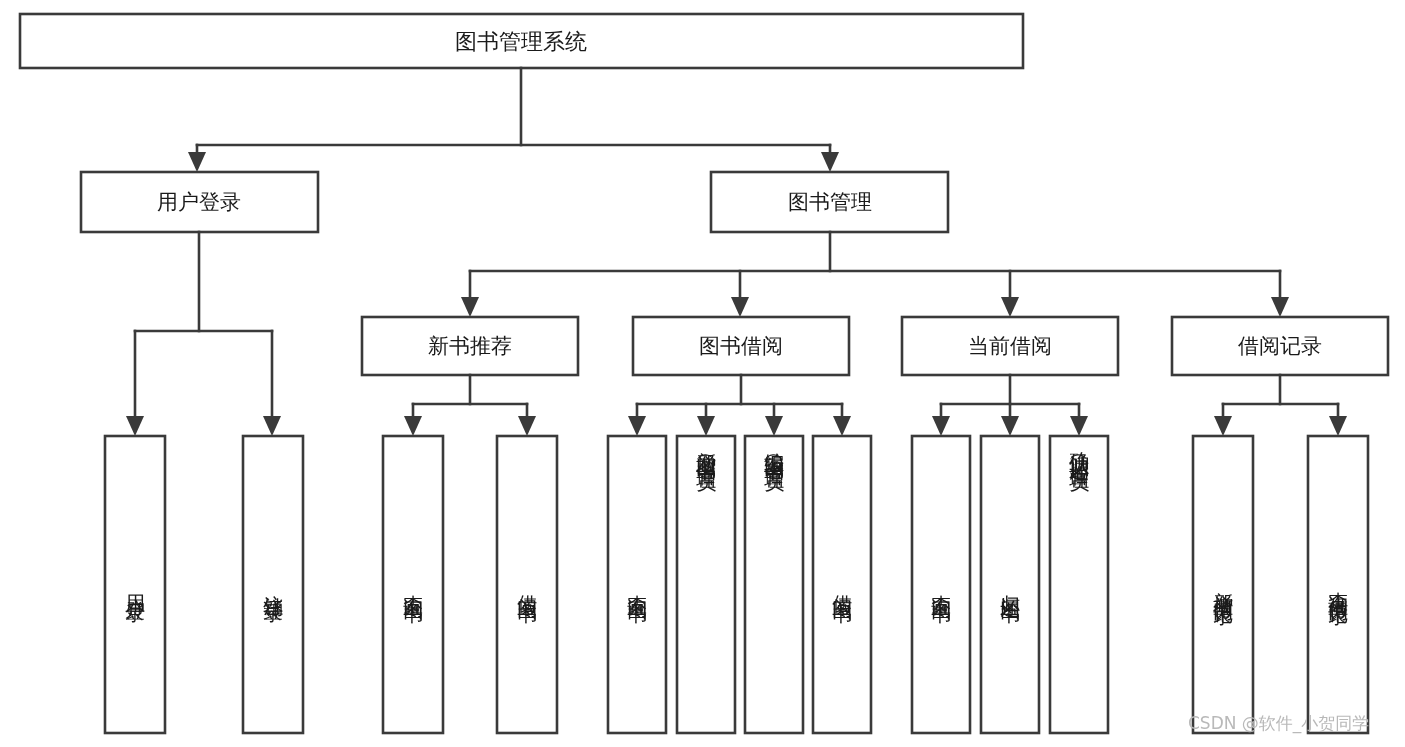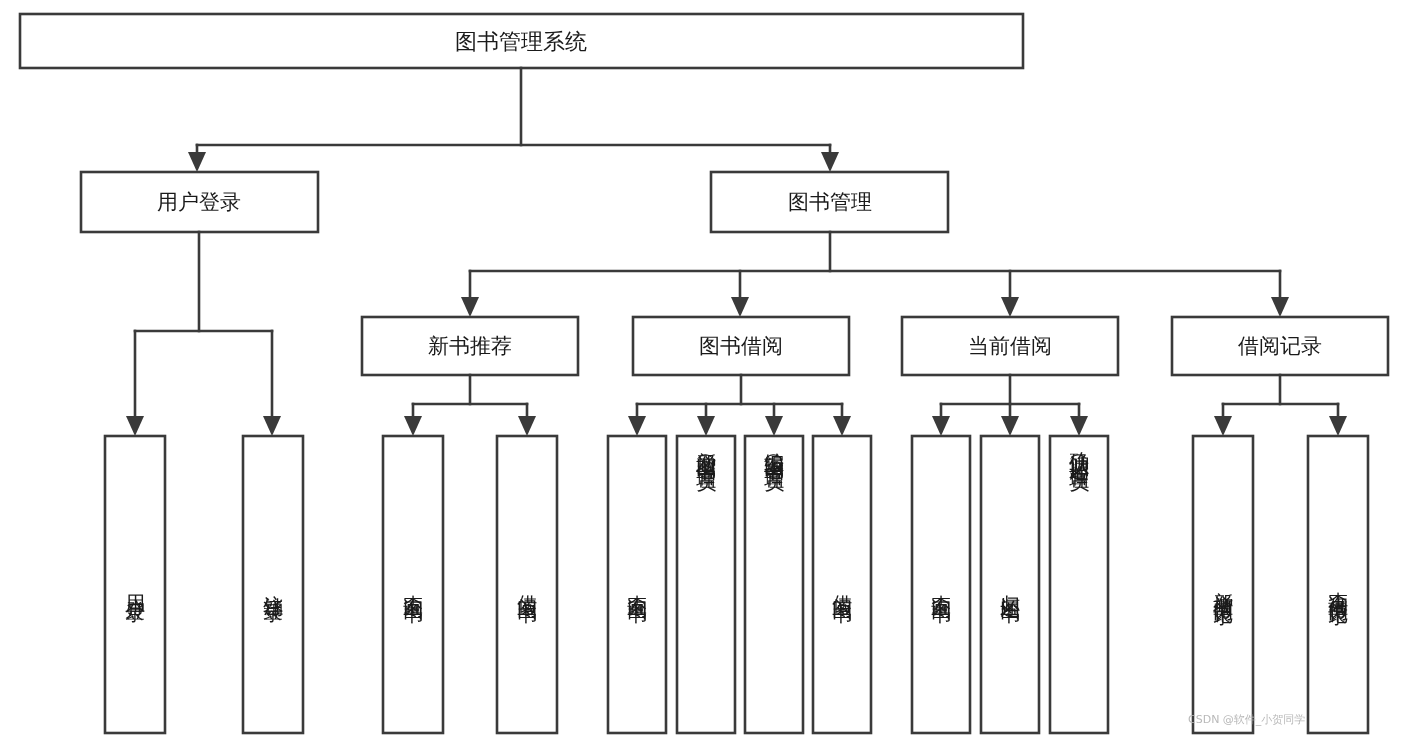--- a/index.html
+++ b/index.html
@@ -60,21 +60,21 @@
     display: flex;
     align-items: center;
     justify-content: center;
     pointer-events: none;
   }
   .watermark {
     position: absolute;
     left: 1188px;
     top: 712px;
     font-family: "DejaVu Sans", "Liberation Sans", sans-serif;
-    font-size: 11px;
+    font-size: 17px;
     color: #b9b9b9;
     white-space: nowrap;
     text-align: right;
   }
 </style>
 </head>
 <body>
 
 <svg id="diagram" viewBox="0 0 1405 747">
 

